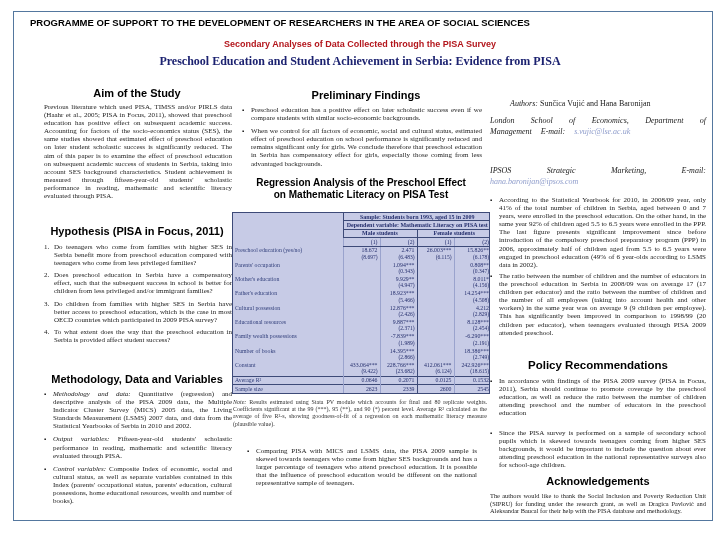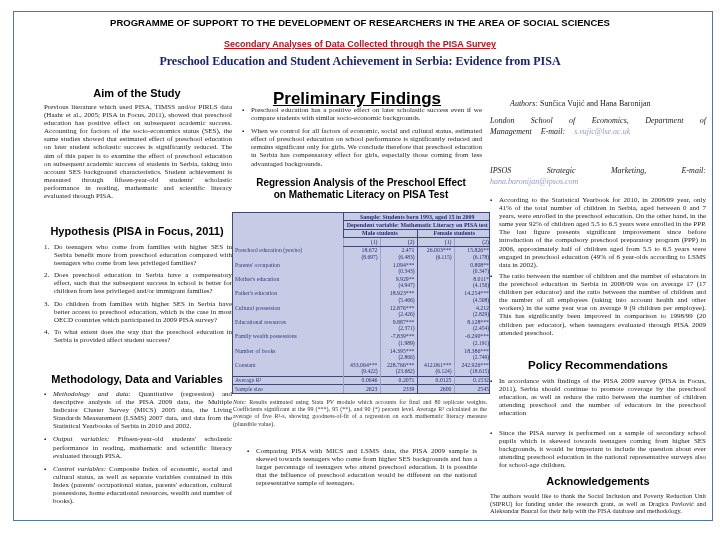--- a/index.html
+++ b/index.html
@@ -9,21 +9,21 @@
   html,body{margin:0;padding:0;}
   body{background:#e9e9e9;}
   .page{position:relative;width:720px;height:534px;background:#ffffff;overflow:hidden;
         font-family:"Liberation Serif",serif;color:var(--ink);}
   .frame{position:absolute;left:13px;top:11px;width:698px;height:508px;
          border:1.5px solid var(--frame);}
   .abs{position:absolute;box-sizing:border-box;}
   .sans{font-family:"Liberation Sans",sans-serif;}
   .sec-h{font-family:"Liberation Sans",sans-serif;font-weight:bold;font-size:11px;
          text-align:center;color:#000;}
-  .h1{font-weight:bold;font-size:9.5px;text-align:center;color:#000;}
+  .h1{font-weight:bold;font-size:9.5px;text-align:left;color:#000;}
   .h2{font-weight:bold;font-size:9px;text-align:center;color:var(--accent-red);}
   .h3{font-family:"Liberation Serif",serif;font-weight:bold;font-size:12px;
       text-align:center;color:var(--title-navy);}
   .body-txt{font-size:7px;line-height:8.1px;text-align:justify;color:#222;}
   .num-item{display:flex;margin-bottom:4px;}
   .num-item .n{flex:0 0 10px;font-size:7px;line-height:8.1px;text-align:left;}
   .num-item .txt{flex:1;font-size:7px;line-height:8.1px;text-align:justify;}
   .blt-item{display:flex;margin-bottom:5px;}
   .blt{flex:0 0 9px;font-size:6px;line-height:8px;color:#111;}
   .blt::before{content:"▪";}
@@ -61,21 +61,21 @@
   .r-txt{font-size:7px;line-height:7.7px;text-align:justify;}
   .ack{font-size:6.4px;line-height:7.6px;text-align:justify;color:#222;}
 </style>
 </head>
 <body>
 
 <div class="page">
   <div class="frame"></div>
 
   <div class="abs h1 sans" style="top:17px;left:30px;width:660px;">PROGRAMME OF SUPPORT TO THE DEVELOPMENT OF RESEARCHERS IN THE AREA OF SOCIAL SCIENCES</div>
-  <div class="abs h2 sans" style="top:39px;left:30px;width:660px;text-decoration:underline;">Secondary Analyses of Data Collected through the PISA Survey</div>
+  <div class="abs h2 sans" style="top:39px;left:30px;width:660px;">Secondary Analyses of Data Collected through the PISA Survey</div>
   <div class="abs sec-h" style="top:87px;left:42px;width:190px;">Aim of the Study</div>
 
   <div class="abs h3" style="top:54px;left:30px;width:660px;">Preschool Education and Student Achievement in Serbia: Evidence from PISA</div>
   <div class="abs body-txt" style="top:103px;left:44px;width:188px;">Previous literature which used PISA, TIMSS and/or PIRLS data (Haahr et al., 2005; PISA in Focus, 2011), showed that preschool education has positive effect on subsequent academic success. Accounting for factors of the socio-economics status (SES), the same studies showed that estimated effect of preschool education on later student scholastic success is significantly reduced. The aim of this paper is to examine the effect of preschool education on subsequent academic success of students in Serbia, taking into account SES background characteristics. Student achievement is measured through fifteen-year-old students' scholastic performance in reading, mathematic and scientific literacy evaluated through PISA.</div>
 
   <div class="abs sec-h" style="top:225px;left:42px;width:190px;">Hypothesis (PISA in Focus, 2011)</div>
   <div class="abs" style="top:243px;left:44px;width:188px;">
     <div class="num-item">
       <span class="n">1.</span>
       <span class="txt">Do teenagers who come from families with higher SES in Serbia benefit more from preschool education compared with teenagers who come from less privileged families?</span>
@@ -103,21 +103,21 @@
     <div class="blt-item">
       <span class="blt"></span>
       <span class="txt"><i class="lead">Output variables:</i><span> Fifteen-year-old students' scholastic performance in reading, mathematic and scientific literacy evaluated through PISA.</span></span>
     </div>
     <div class="blt-item">
       <span class="blt"></span>
       <span class="txt"><i class="lead">Control variables:</i><span> Composite Index of economic, social and cultural status, as well as separate variables contained in this Index (parents' occupational status, parents' education, cultural possessions, home educational resources, wealth and number of books).</span></span>
     </div>
   </div>
 
-  <div class="abs sec-h" style="top:89px;left:236px;width:242px;font-size:17px;text-decoration:underline;">Preliminary Findings</div>
+  <div class="abs sec-h" style="top:89px;left:245px;width:242px;font-size:11px;">Preliminary Findings</div>
   <div class="abs" style="top:106px;left:242px;width:240px;">
     <div class="blt-item">
       <span class="blt"></span>
       <span class="txt">Preschool education has a positive effect on later scholastic success even if we compare students with similar socio-economic backgrounds.</span>
     </div>
     <div class="blt-item">
       <span class="blt"></span>
       <span class="txt">When we control for all factors of economic, social and cultural status, estimated effect of preschool education on school performance is significantly reduced and remains significant only for girls. We conclude therefore that preschool education in Serbia has compensatory effect for girls, especially those coming from less advantaged backgrounds.</span>
     </div>
   </div>

